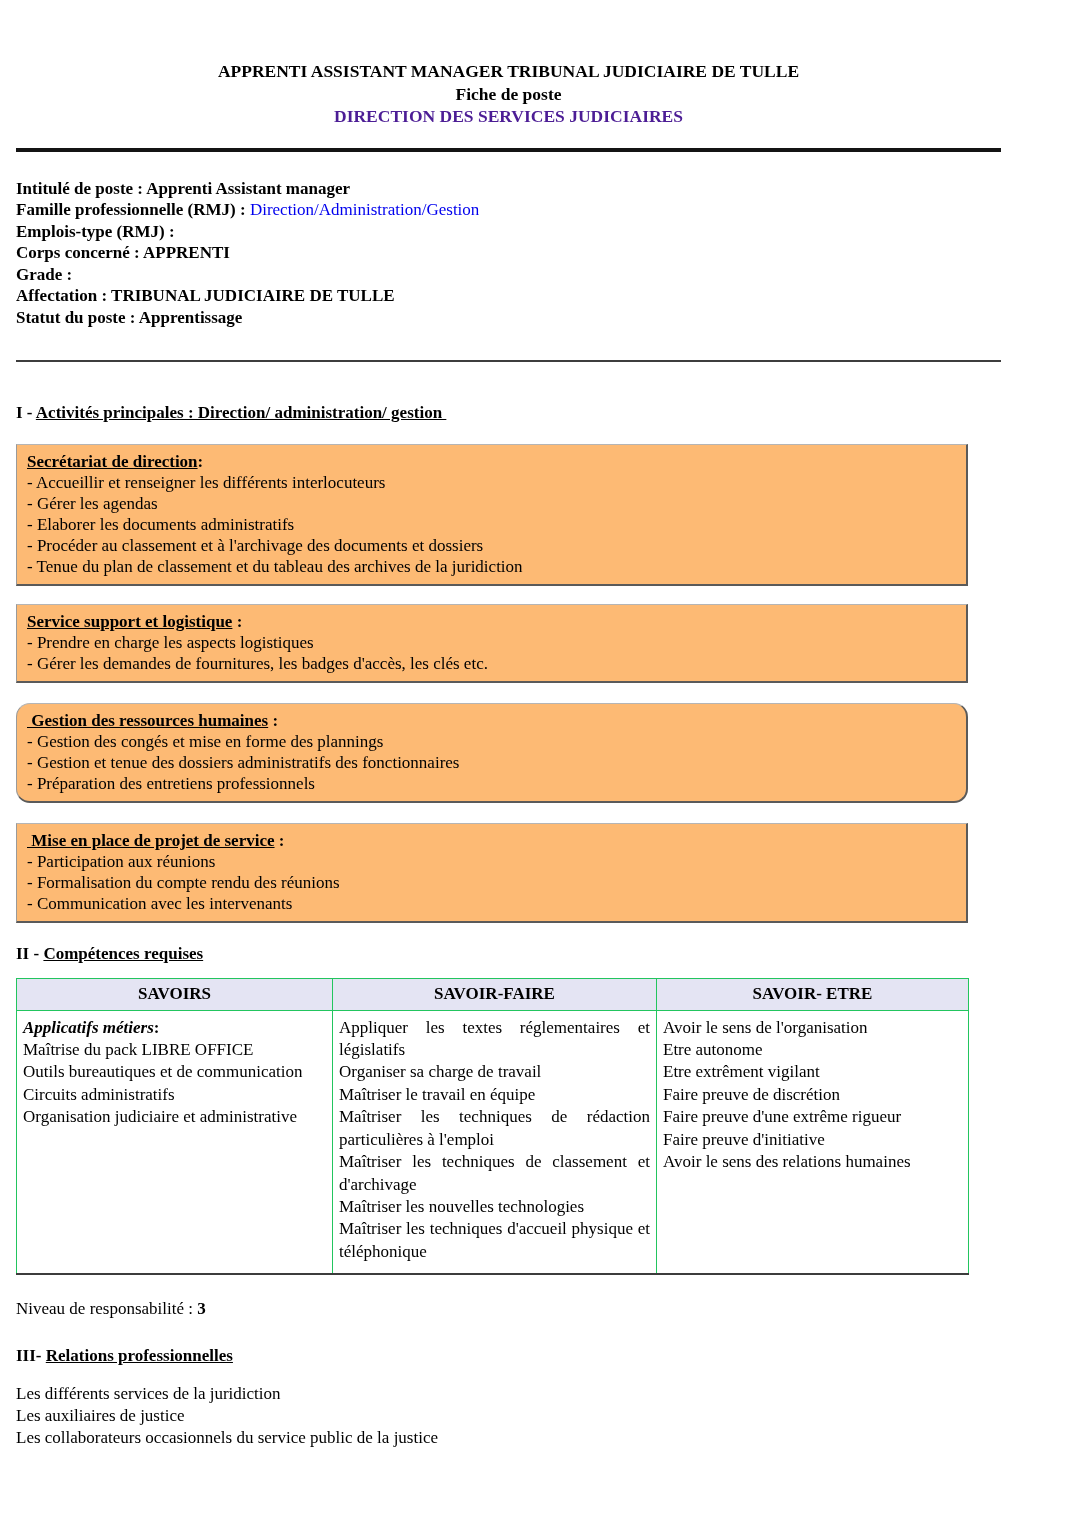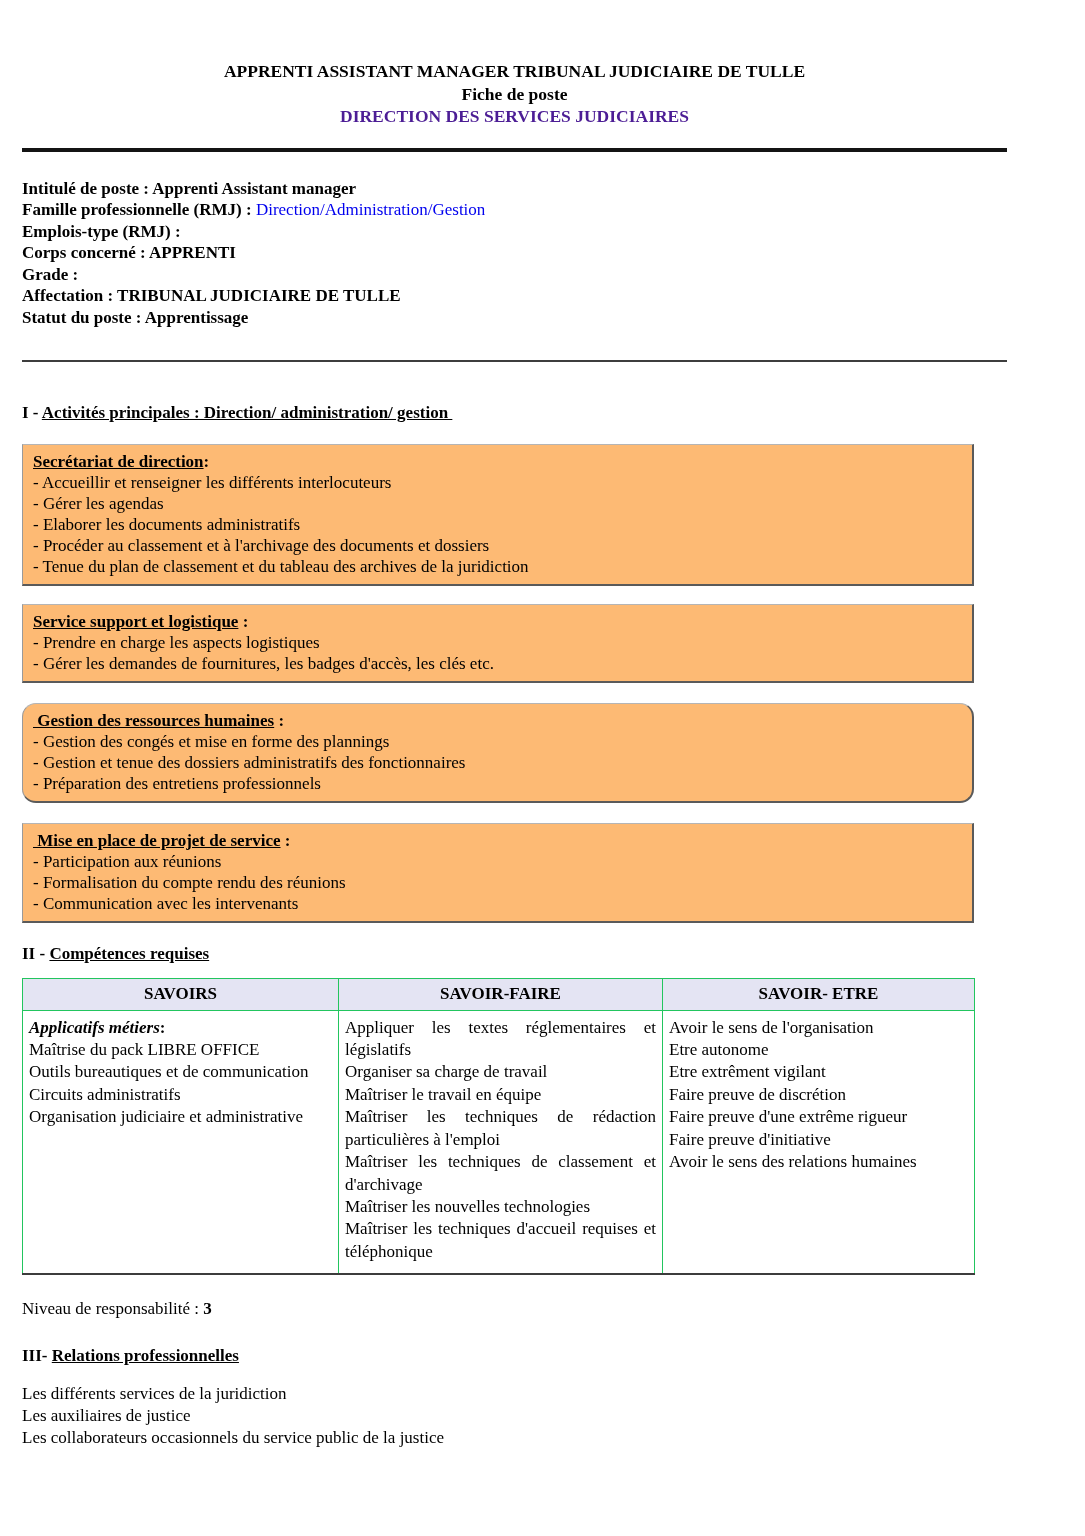--- a/index.html
+++ b/index.html
@@ -5,21 +5,21 @@
   html, body { margin: 0; padding: 0; background: #ffffff; }
   .page {
     position: relative;
     width: 1085px;
     min-height: 1536px;
     background: #ffffff;
     font-family: "Liberation Serif", "DejaVu Serif", serif;
     color: #000000;
     font-size: 17px;
     box-sizing: border-box;
-    padding: 0 0 0 22px;
+    padding: 0 0 0 16px;
   }
   .content { width: 985px; }
 
   
   .doc-header {
     padding-top: 60px;
     text-align: center;
     font-weight: bold;
     line-height: 22.5px;
     font-size: 17.5px;
@@ -185,21 +185,21 @@
             <p>Circuits administratifs</p>
             <p>Organisation judiciaire et administrative</p>
           </td>
           <td class="justify">
             <p>Appliquer les textes réglementaires et législatifs</p>
             <p>Organiser sa charge de travail</p>
             <p>Maîtriser le travail en équipe</p>
             <p>Maîtriser les techniques de rédaction particulières à l'emploi</p>
             <p>Maîtriser les techniques de classement et d'archivage</p>
             <p>Maîtriser les nouvelles technologies</p>
-            <p>Maîtriser les techniques d'accueil requises et téléphonique</p>
+            <p>Maîtriser les techniques d'accueil physique et téléphonique</p>
           </td>
           <td>
             <p>Avoir le sens de l'organisation</p>
             <p>Etre autonome</p>
             <p>Etre extrêment vigilant</p>
             <p>Faire preuve de discrétion</p>
             <p>Faire preuve d'une extrême rigueur</p>
             <p>Faire preuve d'initiative</p>
             <p>Avoir le sens des relations humaines</p>
           </td>

